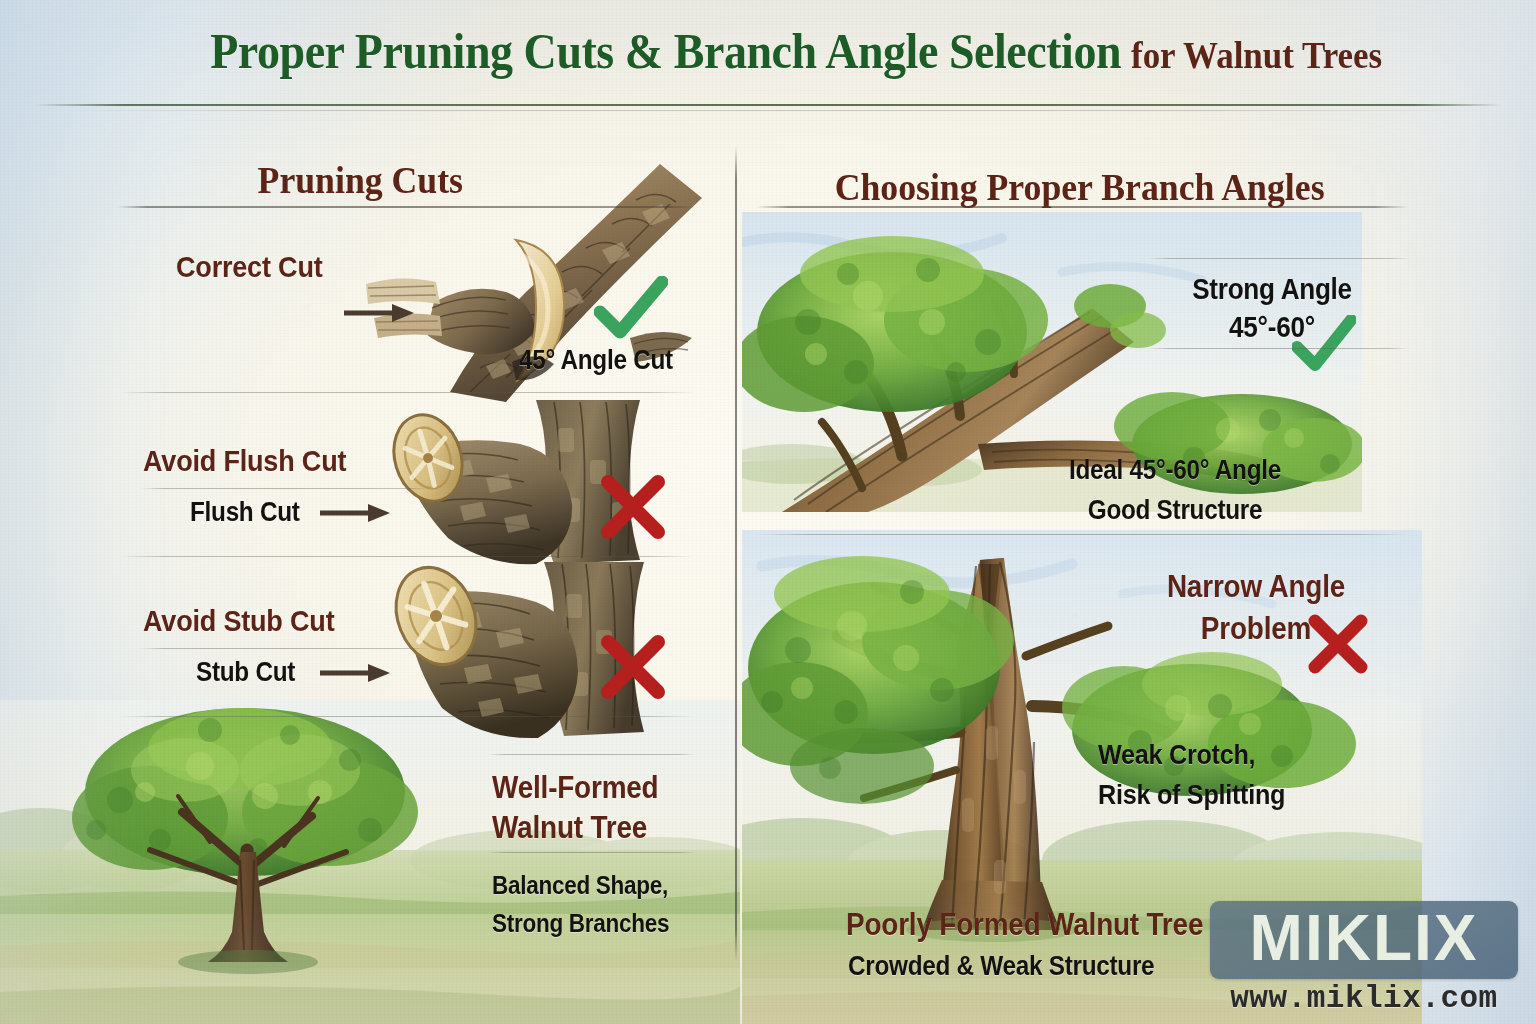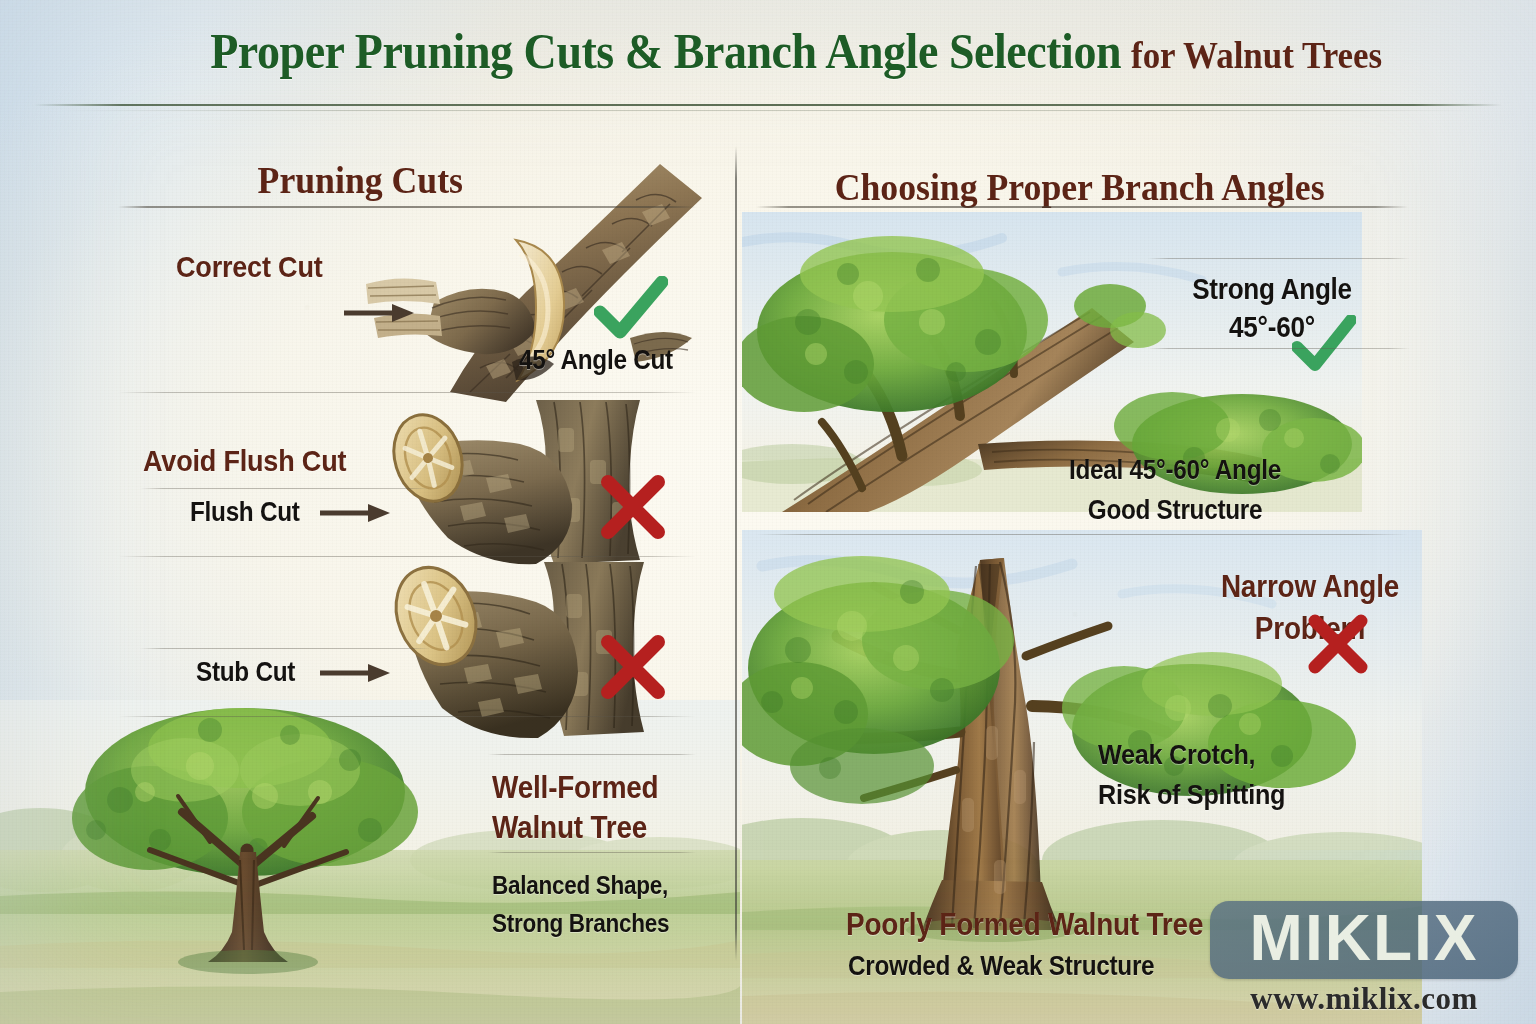--- a/index.html
+++ b/index.html
@@ -90,32 +90,32 @@
   .narrowc{display:inline-block;transform:scaleX(.90);}
   .ln{display:block;}
 
   .arrow{position:absolute;}
   .mark{position:absolute;}
 
   
   #wm{
     position:absolute;left:1210px;top:901px;width:308px;height:78px;
     background:linear-gradient(160deg,rgba(86,110,130,.80),rgba(70,96,118,.82));
-    border-radius:19px;
+    border-radius:9px;
     display:flex;align-items:center;justify-content:center;
     box-shadow:0 1px 3px rgba(0,0,0,.18);
   }
   #wm .wmtext{
     font-family:"Liberation Sans", sans-serif;font-weight:700;
     font-size:64px;color:#e9eee3;letter-spacing:2px;line-height:1;
     transform:translateY(-2px);
   }
   #wmurl{
     position:absolute;left:1210px;top:981px;width:308px;text-align:center;
-    font-family:Liberation Serif, serif;font-weight:700;font-size:31px;
+    font-family:Liberation Mono, monospace;font-weight:700;font-size:31px;
     color:#2b2b2b;letter-spacing:.5px;
     text-shadow:0 1px 1px rgba(255,255,255,.55);
   }
   svg{display:block;}
   .art{position:absolute;}
 </style>
 </head>
 <body>
 
 <div id="poster">
@@ -641,20 +641,23 @@
   </div>
   <svg class="arrow" style="left:320px;top:500px;" width="70" height="26" viewBox="0 0 70 26">
     <path d="M0 13 L50 13" stroke="#4a3b2e" stroke-width="5"></path>
     <path d="M48 4 L70 13 L48 22 Z" fill="#4a3b2e"></path>
   </svg>
   <svg class="mark" style="left:600px;top:474px;" width="66" height="66" viewBox="0 0 66 66">
     <path d="M8 8 L58 58 M58 8 L8 58" stroke="#b5201f" stroke-width="14" stroke-linecap="round"></path>
   </svg>
   <div class="hr thin" style="left:118px;top:556px;width:578px;"></div>
 
+  <div class="lbl lbl-brown" style="left:143px;top:604px;">
+    <span class="narrow">Avoid Stub Cut</span>
+  </div>
   <div class="hr thin" style="left:140px;top:648px;width:290px;"></div>
   <div class="lbl lbl-black" style="left:196px;top:657px;">
     <span class="narrow">Stub Cut</span>
   </div>
   <svg class="arrow" style="left:320px;top:660px;" width="70" height="26" viewBox="0 0 70 26">
     <path d="M0 13 L50 13" stroke="#4a3b2e" stroke-width="5"></path>
     <path d="M48 4 L70 13 L48 22 Z" fill="#4a3b2e"></path>
   </svg>
   <svg class="mark" style="left:600px;top:634px;" width="66" height="66" viewBox="0 0 66 66">
     <path d="M8 8 L58 58 M58 8 L8 58" stroke="#b5201f" stroke-width="14" stroke-linecap="round"></path>
@@ -685,21 +688,21 @@
   <svg class="mark" style="left:1292px;top:315px;" width="64" height="58" viewBox="0 0 64 58">
     <path d="M5 32 L23 50 L59 5" stroke="#3aa35e" stroke-width="12" fill="none" stroke-linecap="round" stroke-linejoin="round"></path>
   </svg>
   <div class="hr thin" style="left:1148px;top:348px;width:262px;"></div>
   <div class="lbl lbl-black" style="left:1020px;top:450px;line-height:40px;font-size:27px;text-align:center;width:310px;">
     <span class="ln narrowc">Ideal 45°-60° Angle</span>
     <span class="ln narrowc">Good Structure</span>
   </div>
   <div class="hr thin" style="left:756px;top:534px;width:652px;"></div>
 
-  <div class="lbl lbl-brown" style="left:1204px;top:566px;line-height:42px;font-size:31px;text-align:center;width:212px;">
+  <div class="lbl lbl-brown" style="left:1150px;top:566px;line-height:42px;font-size:31px;text-align:center;width:212px;">
     <span class="ln narrowc">Narrow Angle</span>
     <span class="ln narrowc">Problem</span>
   </div>
   <svg class="mark" style="left:1308px;top:614px;" width="60" height="60" viewBox="0 0 60 60">
     <path d="M7 7 L53 53 M53 7 L7 53" stroke="#b5201f" stroke-width="13" stroke-linecap="round"></path>
   </svg>
   <div class="lbl lbl-brown" style="left:846px;top:907px;font-size:31px;">
     <span class="narrow">Poorly Formed Walnut Tree</span>
   </div>
   <div class="lbl lbl-black" style="left:1098px;top:735px;line-height:40px;font-size:28px;">

